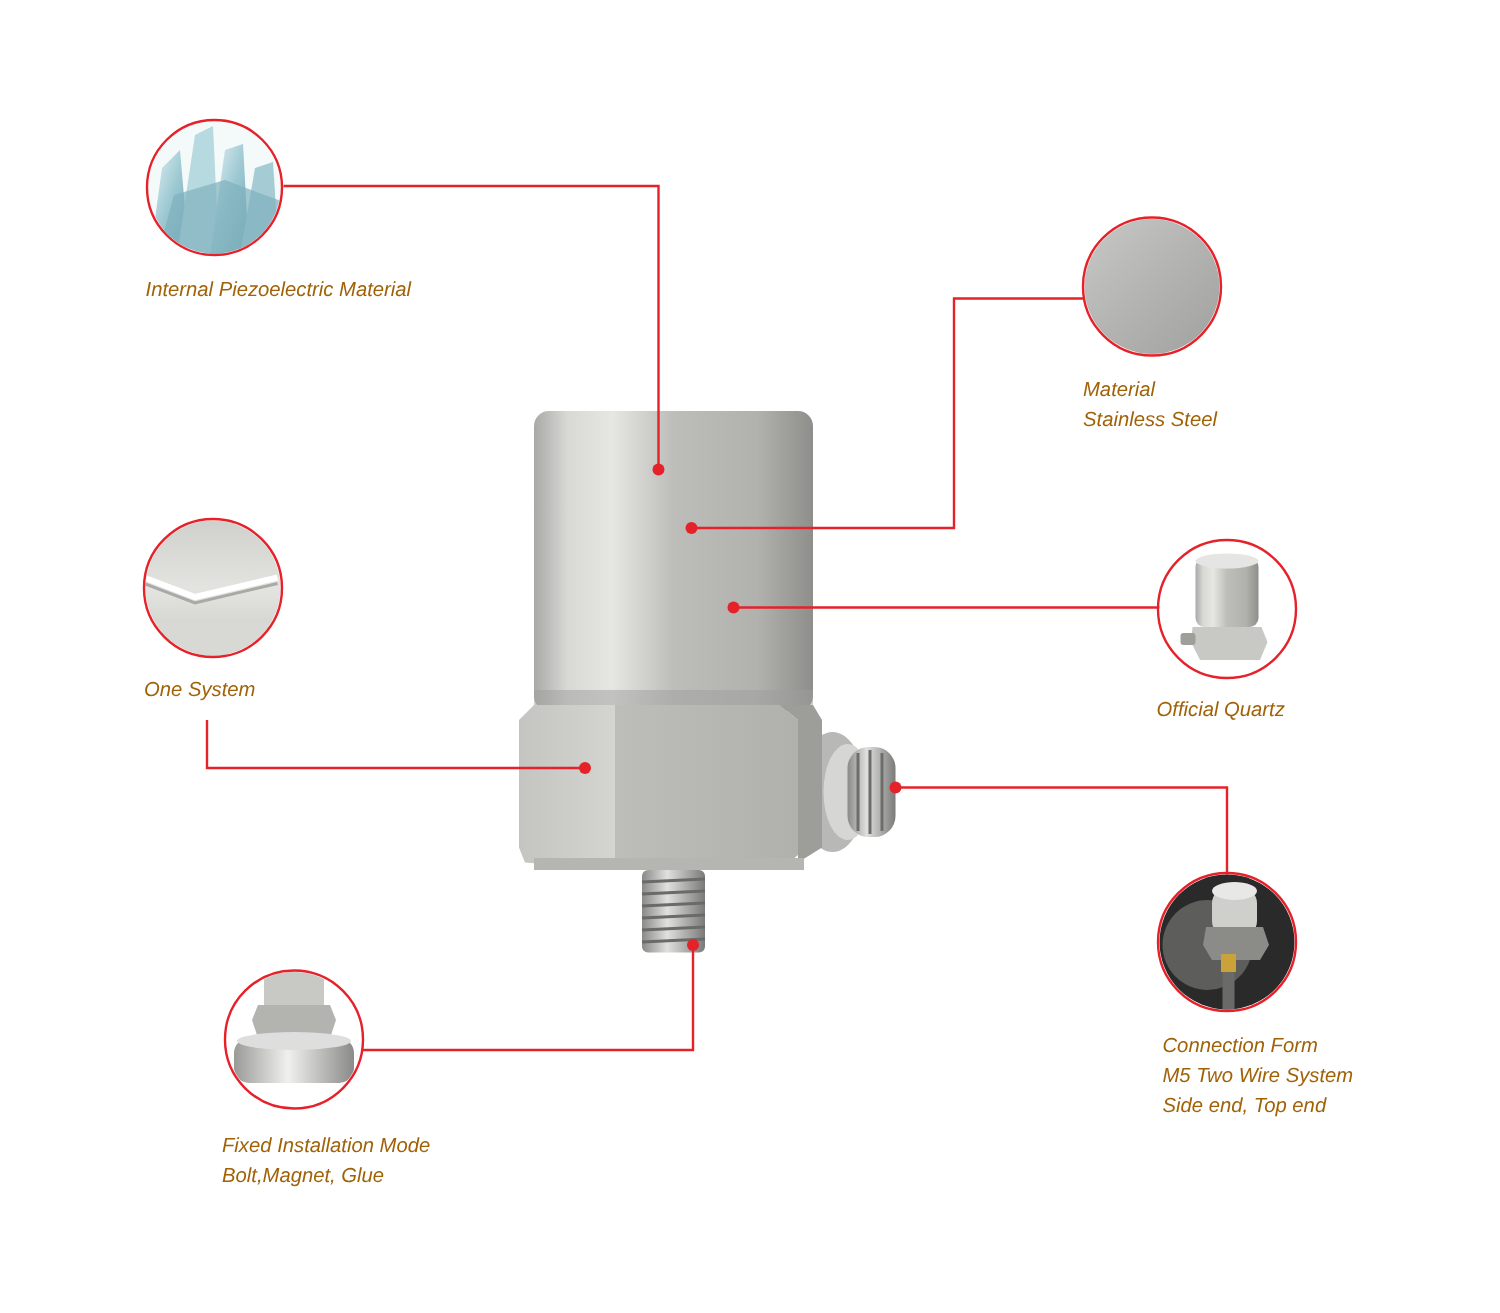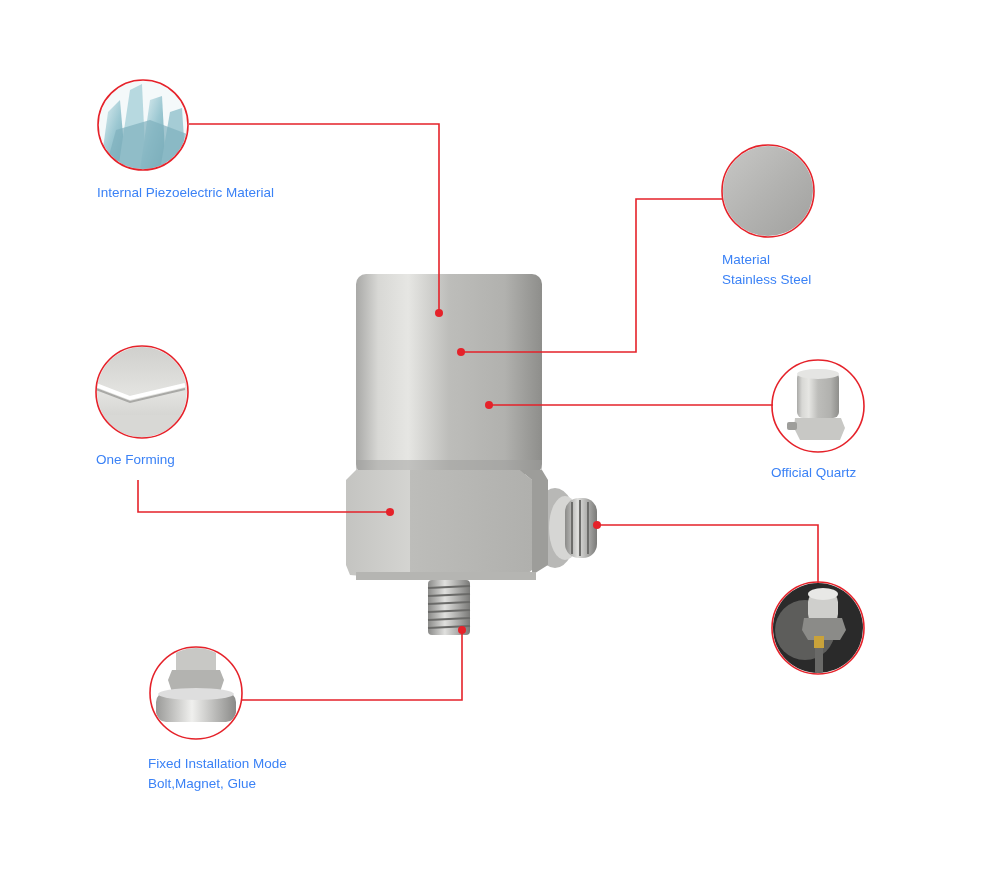--- a/index.html
+++ b/index.html
@@ -1,20 +1,20 @@
 <!DOCTYPE html>
 <html><head>
 <meta charset="utf-8">
 <style>
   html, body { margin:0; padding:0; background:#ffffff; }
   body { width:1000px; height:875px; position:relative; overflow:hidden;
          font-family:"Liberation Sans", "DejaVu Sans", sans-serif; }
   .canvas { position:absolute; left:0; top:0; width:1000px; height:875px; }
   svg.overlay { position:absolute; left:0; top:0; width:1000px; height:875px; }
-  .label { position:absolute; color:#3b82f6; font-size:13.5px; line-height:20px; white-space:nowrap; }
+  .label { position:absolute; color:#a16207; font-size:13.5px; line-height:20px; white-space:nowrap;font-style:italic; }
   .label div { display:block; }
 </style>
 </head>
 <body>
 
 <div class="canvas">
 
   <svg class="overlay" viewBox="0 0 1000 875" xmlns="http://www.w3.org/2000/svg">
     <defs>
       <linearGradient id="cylGrad" x1="0" x2="1" y1="0" y2="0">
@@ -194,25 +194,30 @@
   <div class="label" style="left:97px; top:183px;">
     <div>Internal Piezoelectric Material</div>
   </div>
 
   <div class="label" style="left:722px; top:250px;">
     <div>Material</div>
     <div>Stainless Steel</div>
   </div>
 
   <div class="label" style="left:96px; top:450px;">
-    <div>One Forming</div>
+    <div>One System</div>
   </div>
 
   <div class="label" style="left:771px; top:463px;">
     <div>Official Quartz</div>
   </div>
 
+  <div class="label" style="left:775px; top:687px;">
+    <div>Connection Form</div>
+    <div>M5 Two Wire System</div>
+    <div>Side end, Top end</div>
+  </div>
 
   <div class="label" style="left:148px; top:754px;">
     <div>Fixed Installation Mode</div>
     <div>Bolt,Magnet, Glue</div>
   </div>
 </div>
 
 </body></html>

